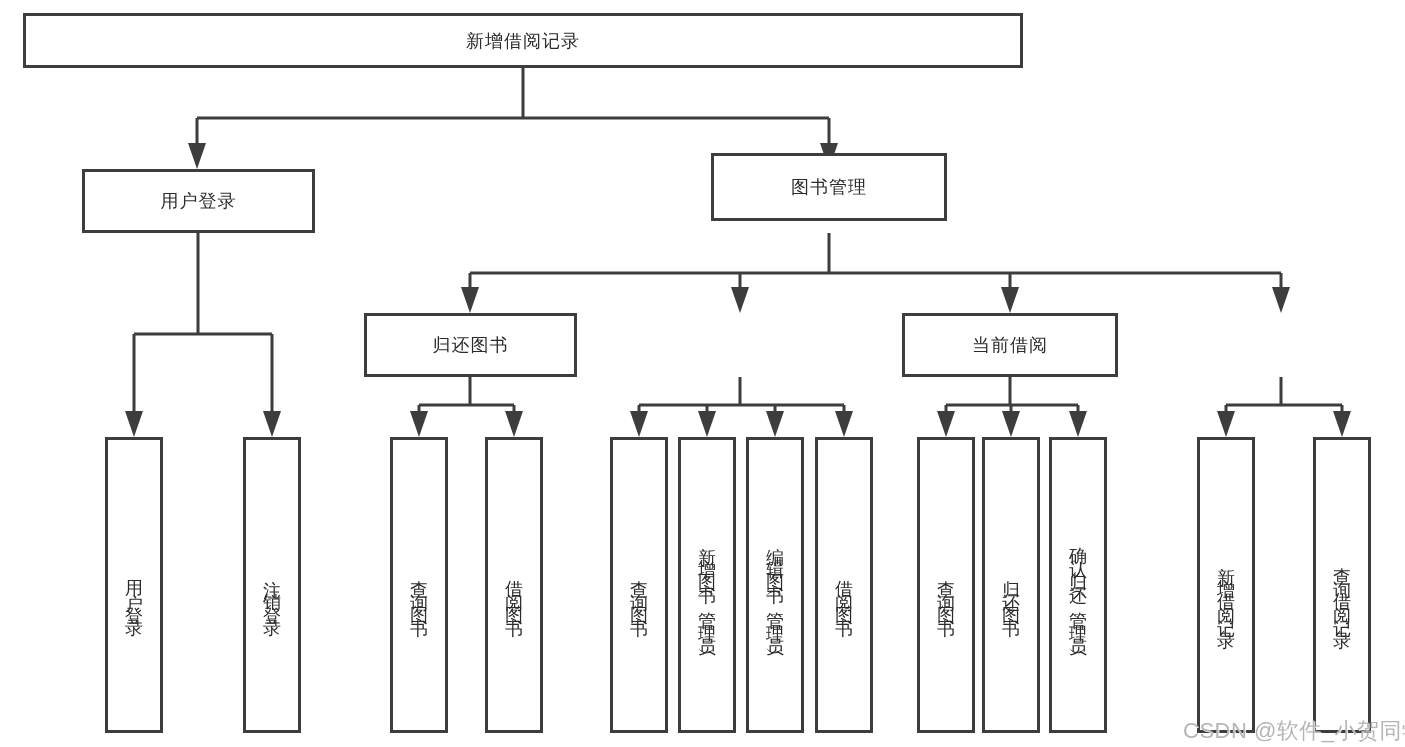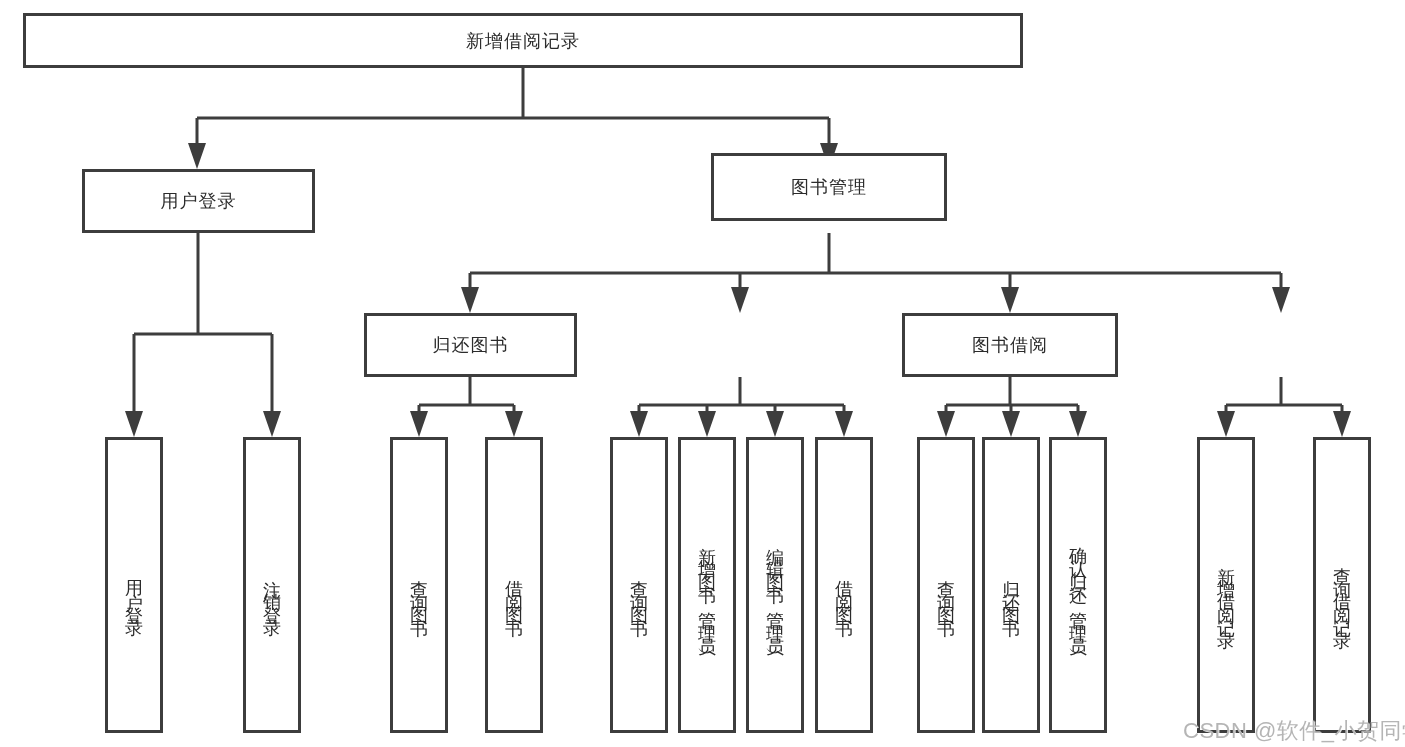--- a/index.html
+++ b/index.html
@@ -69,21 +69,21 @@
     <span class="lbl">用户登录</span>
   </div>
   <div class="node h" style="left:711px;top:153px;width:236px;height:68px">
     <span class="lbl">图书管理</span>
   </div>
 
   <div class="node h" style="left:364px;top:313px;width:213px;height:64px">
     <span class="lbl">归还图书</span>
   </div>
   <div class="node h" style="left:902px;top:313px;width:216px;height:64px">
-    <span class="lbl">图书借阅</span>
+    <span class="lbl">当前借阅</span>
   </div>
 
   <div class="node v" style="left:105px;top:437px;width:58px;height:296px">
     <span class="lbl">用户登录</span>
   </div>
   <div class="node v" style="left:243px;top:437px;width:58px;height:296px">
     <span class="lbl">注销登录</span>
   </div>
 
   <div class="node v" style="left:390px;top:437px;width:58px;height:296px">

